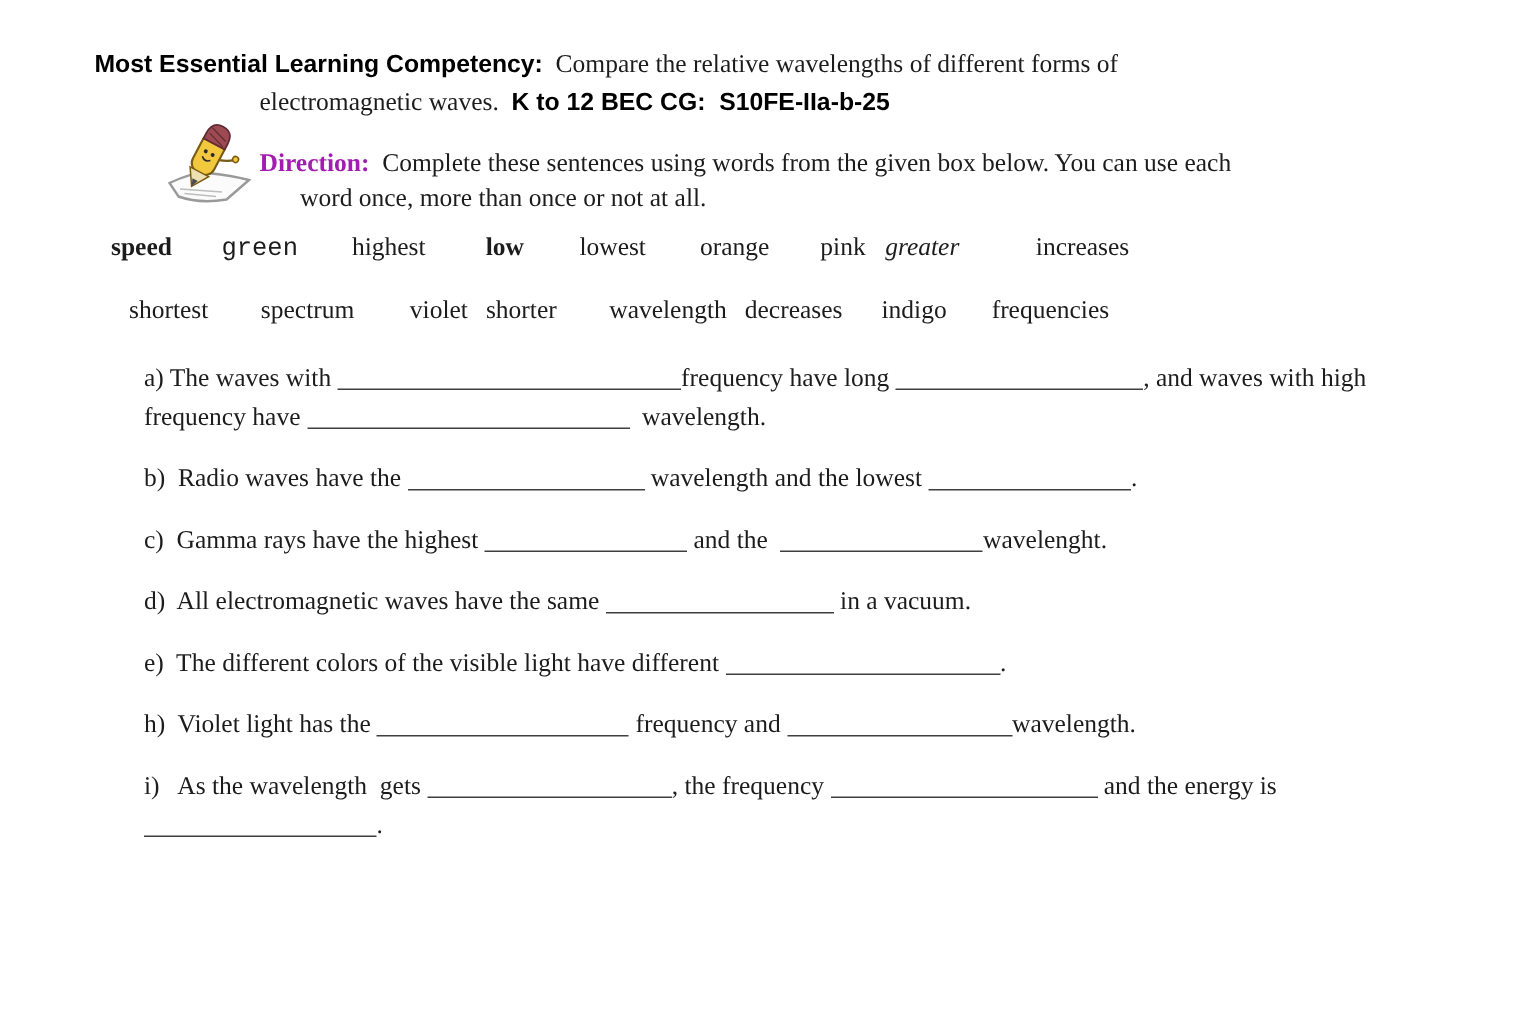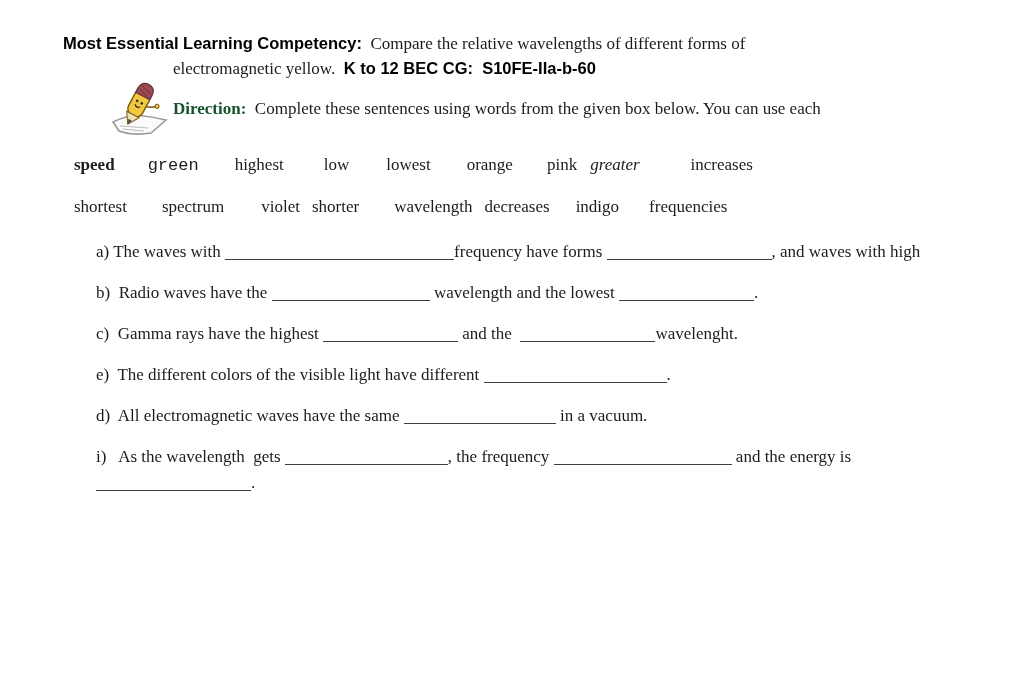--- a/index.html
+++ b/index.html
@@ -3,38 +3,38 @@
 <meta charset="utf-8">
 <style>
   html,body{margin:0;padding:0;background:#ffffff;}
   .page{
     position:relative;width:1013px;height:666px;background:#ffffff;
     font-family:"Liberation Serif", serif;color:#1c1c1c;overflow:hidden;
   }
   .pre{white-space:pre;}
   .bold-sans{font-family:"Liberation Sans", sans-serif;font-weight:bold;font-size:16.5px;color:#000;}
   .serif{font-family:"Liberation Serif", serif;font-size:17px;}
-  .bold-serif{font-family:"Liberation Serif", serif;font-weight:bold;font-size:17px;color:#14532d;}
+  .bold-serif{font-family:"Liberation Serif", serif;font-weight:bold;font-size:17px;color:#a21caf;}
 
   .header{position:absolute;left:63px;top:31px;line-height:24px;white-space:nowrap;}
   .header .indent{padding-left:110px;}
 
   .mascot{position:absolute;left:108px;top:82px;width:62px;height:56px;}
 
   .direction{position:absolute;left:173px;top:97px;line-height:23px;font-size:17px;white-space:nowrap;}
   .direction .dir2{padding-left:27px;}
 
   .wordrow{position:absolute;left:74px;font-size:17px;white-space:nowrap;}
   .row1{top:155px;}
-  .row2{top:197px;}
+  .row2{top:197px;margin-left:12px;}
   .word{display:inline-block;}
   .row1 .word:nth-child(1){margin-right:33px;font-weight:bold;}
   .row1 .word:nth-child(2){margin-right:36px;font-family:Liberation Mono, monospace;}
   .row1 .word:nth-child(3){margin-right:40px;}
-  .row1 .word:nth-child(4){margin-right:37px;}
+  .row1 .word:nth-child(4){margin-right:37px;font-weight:bold;}
   .row1 .word:nth-child(5){margin-right:36px;}
   .row1 .word:nth-child(6){margin-right:34px;}
   .row1 .word:nth-child(7){margin-right:13px;}
   .row1 .word:nth-child(8){margin-right:51px;font-style:italic;}
   .row2 .word:nth-child(1){margin-right:35px;}
   .row2 .word:nth-child(2){margin-right:37px;}
   .row2 .word:nth-child(3){margin-right:12px;}
   .row2 .word:nth-child(4){margin-right:35px;}
   .row2 .word:nth-child(5){margin-right:12px;}
   .row2 .word:nth-child(6){margin-right:26px;}
@@ -48,21 +48,21 @@
     border-bottom:1.5px solid #3f3f3f;
   }
 </style>
 </head>
 <body>
 
 <div class="page">
 
   <div class="header">
     <div><span class="bold-sans pre">Most Essential Learning Competency:</span><span class="serif pre">  Compare the relative wavelengths of different forms of</span></div>
-    <div class="indent"><span class="serif pre">electromagnetic yellow.  </span><span class="bold-sans pre">K to 12 BEC CG:  S10FE-IIa-b-60</span></div>
+    <div class="indent"><span class="serif pre">electromagnetic waves.  </span><span class="bold-sans pre">K to 12 BEC CG:  S10FE-IIa-b-25</span></div>
   </div>
 
   <div class="mascot">
     <svg viewBox="0 0 62 56" width="62" height="56" aria-hidden="true">
       <path d="M5 40 Q22 32 32 33.5 Q46 35 58 38 L43 51 Q25 54 11 49 Z" fill="#fbfbfb" stroke="#9a9a9a" stroke-width="1.6"></path>
       <path d="M12 44 L40 46 M15 47 L36 49" stroke="#bdbdbd" stroke-width="1" fill="none"></path>
       <g transform="translate(31,21) rotate(28)">
         <rect x="-8" y="-14" width="16" height="28" rx="7" fill="#f2c83e" stroke="#7a5b14" stroke-width="1.4"></rect>
         <path d="M-8 -12 Q-8 -21 0 -21 Q8 -21 8 -12 L8 -8 L-8 -8 Z" fill="#9e4a52" stroke="#5f2d33" stroke-width="1.2"></path>
         <path d="M-6 -17 L6 -13 M-6 -13 L6 -9" stroke="#5f2d33" stroke-width="0.8"></path>
@@ -72,40 +72,45 @@
         <circle cx="2.6" cy="-1" r="1.3" fill="#2a2a2a"></circle>
         <path d="M-3 3 Q0 6 3 3" stroke="#2a2a2a" stroke-width="1.1" fill="none"></path>
         <path d="M8 0 Q14 -2 17 -5" stroke="#7a5b14" stroke-width="1.6" fill="none"></path>
         <circle cx="17.5" cy="-5.5" r="2" fill="#f2c83e" stroke="#7a5b14" stroke-width="1"></circle>
       </g>
     </svg>
   </div>
 
   <div class="direction">
     <div><span class="bold-serif">Direction:</span><span class="pre">  Complete these sentences using words from the given box below. You can use each</span></div>
+    <div class="dir2">word once, more than once or not at all.</div>
   </div>
 
   <div class="wordrow row1" id="wordrow1"><span class="word">speed</span><span class="word">green</span><span class="word">highest</span><span class="word">low</span><span class="word">lowest</span><span class="word">orange</span><span class="word">pink</span><span class="word">greater</span><span class="word">increases</span></div>
   <div class="wordrow row2" id="wordrow2"><span class="word">shortest</span><span class="word">spectrum</span><span class="word">violet</span><span class="word">shorter</span><span class="word">wavelength</span><span class="word">decreases</span><span class="word">indigo</span><span class="word">frequencies</span></div>
 
   <div id="sentences">
       <div class="sentence">
-        <div class="sline"><span class="pre">a)</span><span class="pre"> The waves with </span><span class="blank" style="width: 229px;"></span><span class="pre">frequency have forms </span><span class="blank" style="width: 165px;"></span><span class="pre">, and waves with high</span></div>
+        <div class="sline"><span class="pre">a)</span><span class="pre"> The waves with </span><span class="blank" style="width: 229px;"></span><span class="pre">frequency have long </span><span class="blank" style="width: 165px;"></span><span class="pre">, and waves with high</span></div>
+        <div class="sline"><span class="pre">frequency have </span><span class="blank" style="width: 215px;"></span><span class="pre">  wavelength.</span></div>
       </div>
       <div class="sentence">
         <div class="sline"><span class="pre">b)</span><span class="pre">  Radio waves have the </span><span class="blank" style="width: 158px;"></span><span class="pre"> wavelength and the lowest </span><span class="blank" style="width: 135px;"></span><span class="pre">.</span></div>
       </div>
       <div class="sentence">
         <div class="sline"><span class="pre">c)</span><span class="pre">  Gamma rays have the highest </span><span class="blank" style="width: 135px;"></span><span class="pre"> and the  </span><span class="blank" style="width: 135px;"></span><span class="pre">wavelenght.</span></div>
       </div>
       <div class="sentence">
+        <div class="sline"><span class="pre">d)</span><span class="pre">  All electromagnetic waves have the same </span><span class="blank" style="width: 152px;"></span><span class="pre"> in a vacuum.</span></div>
+      </div>
+      <div class="sentence">
         <div class="sline"><span class="pre">e)</span><span class="pre">  The different colors of the visible light have different </span><span class="blank" style="width: 183px;"></span><span class="pre">.</span></div>
       </div>
       <div class="sentence">
-        <div class="sline"><span class="pre">d)</span><span class="pre">  All electromagnetic waves have the same </span><span class="blank" style="width: 152px;"></span><span class="pre"> in a vacuum.</span></div>
+        <div class="sline"><span class="pre">h)</span><span class="pre">  Violet light has the </span><span class="blank" style="width: 168px;"></span><span class="pre"> frequency and </span><span class="blank" style="width: 150px;"></span><span class="pre">wavelength.</span></div>
       </div>
       <div class="sentence">
         <div class="sline"><span class="pre">i)</span><span class="pre">   As the wavelength  gets </span><span class="blank" style="width: 163px;"></span><span class="pre">, the frequency </span><span class="blank" style="width: 178px;"></span><span class="pre"> and the energy is</span></div>
         <div class="sline"><span class="blank" style="width: 155px;"></span><span class="pre">.</span></div>
       </div>
     </div>
 
 </div>
 
 </body></html>

